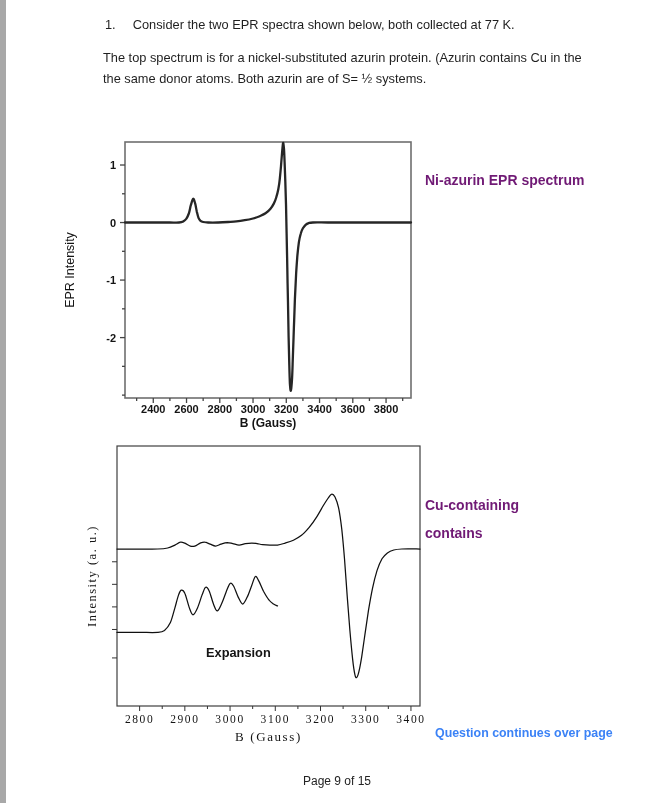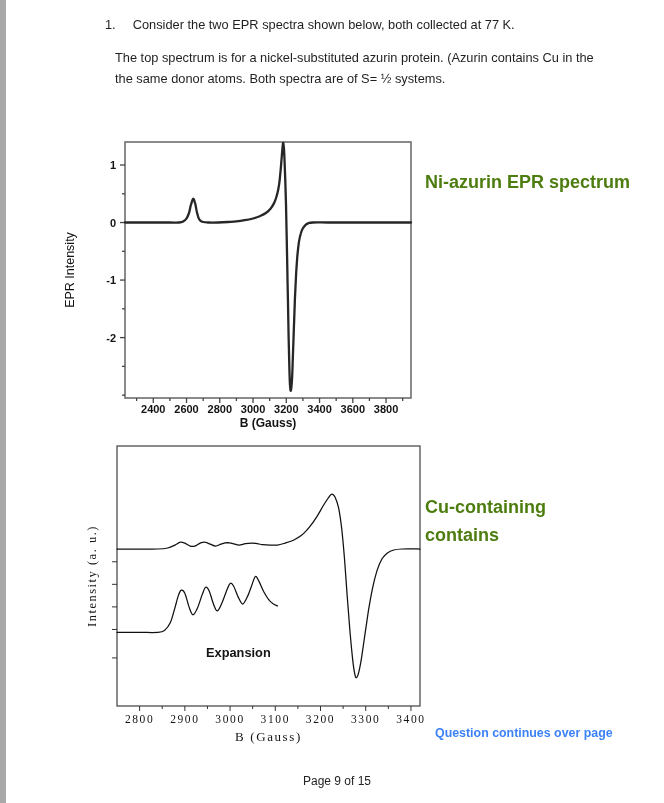--- a/index.html
+++ b/index.html
@@ -16,27 +16,27 @@
     position:absolute;left:0;top:0;width:6px;height:803px;
     background:#a8a8a8;
   }
   .q-line{
     position:absolute;left:105px;top:16px;
     font-size:12.8px;line-height:18px;white-space:nowrap;
   }
   .q-num{display:inline-block;margin-right:17px;}
   .para{
     position:absolute;left:103px;top:47px;width:510px;
-    font-size:12.8px;line-height:21.3px;margin-left:12px;
+    font-size:12.8px;line-height:21.3px;
   }
   .chart-svg{position:absolute;}
   #chart-top-svg{left:60px;top:135px;}
   #chart-bottom-svg{left:85px;top:440px;}
   .chart-label{
-    position:absolute;font-weight:bold;font-size:18px;color:#4d7c0f;
+    position:absolute;font-weight:bold;font-size:14px;color:#701a75;
     white-space:nowrap;
   }
   #lbl-top{left:425px;top:172px;}
   #lbl-b1{left:425px;top:497px;}
   #lbl-b2{left:425px;top:525px;}
   .footer-note{
     position:absolute;left:435px;top:726px;
     font-weight:bold;font-size:12.4px;color:#3b82f6;white-space:nowrap;
   }
   .page-num{
@@ -50,21 +50,21 @@
 
 <div class="page">
   <div class="page-edge"></div>
 
   <div class="q-line">
     <span class="q-num">1.</span><span>Consider the two EPR spectra shown below, both collected at 77 K.</span>
   </div>
 
   <div class="para">
     <div>The top spectrum is for a nickel-substituted azurin protein. (Azurin contains Cu in the</div>
-    <div>the same donor atoms. Both spectra are of S= ½ systems.</div>
+    <div>the same donor atoms. Both azurin are of S= ½ systems.</div>
   </div>
 
   <svg id="chart-top-svg" class="chart-svg" width="380" height="305">
       <rect x="65" y="7" width="286" height="256" fill="none" stroke="#6f6f6f" stroke-width="1.6"></rect>
       <g stroke="#444" stroke-width="1.3">
         <line x1="93.26744186046511" y1="263" x2="93.26744186046511" y2="268"></line>
         <line x1="126.52325581395348" y1="263" x2="126.52325581395348" y2="268"></line>
         <line x1="159.77906976744185" y1="263" x2="159.77906976744185" y2="268"></line>
         <line x1="193.03488372093022" y1="263" x2="193.03488372093022" y2="268"></line>
         <line x1="226.2906976744186" y1="263" x2="226.2906976744186" y2="268"></line>

